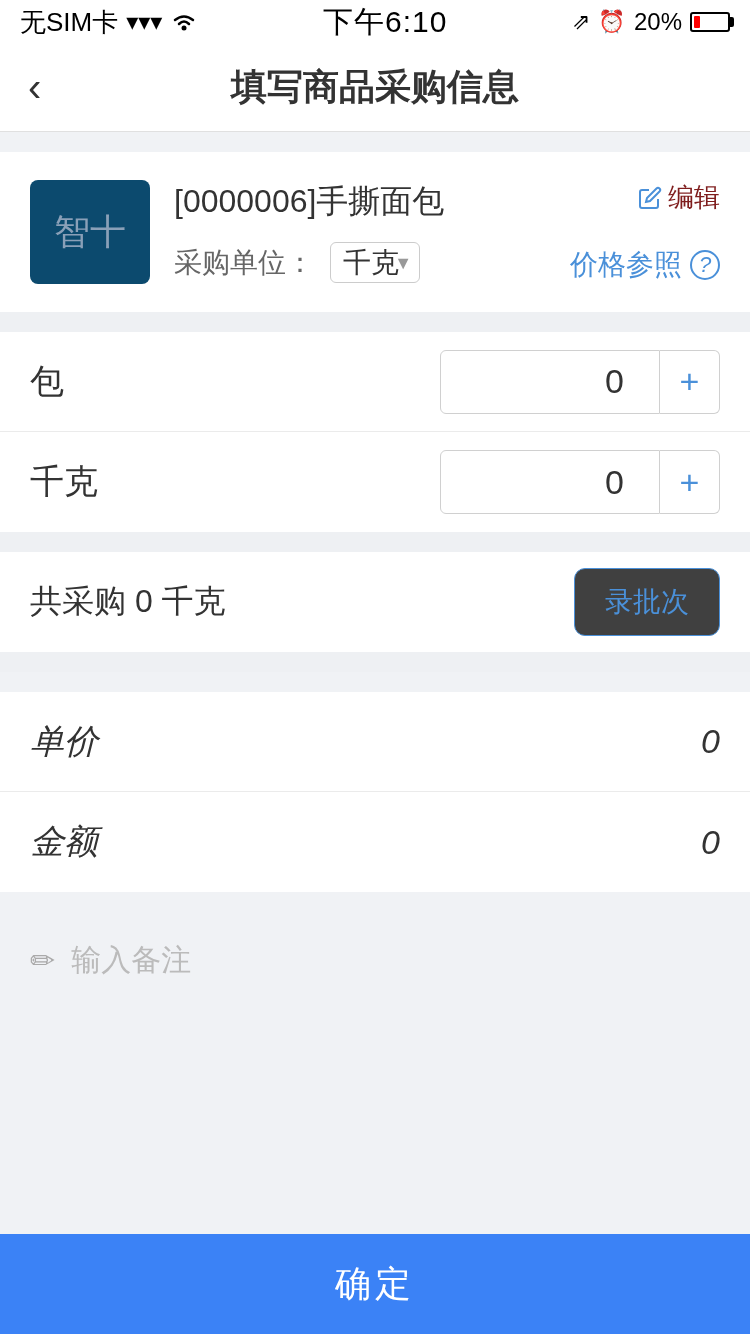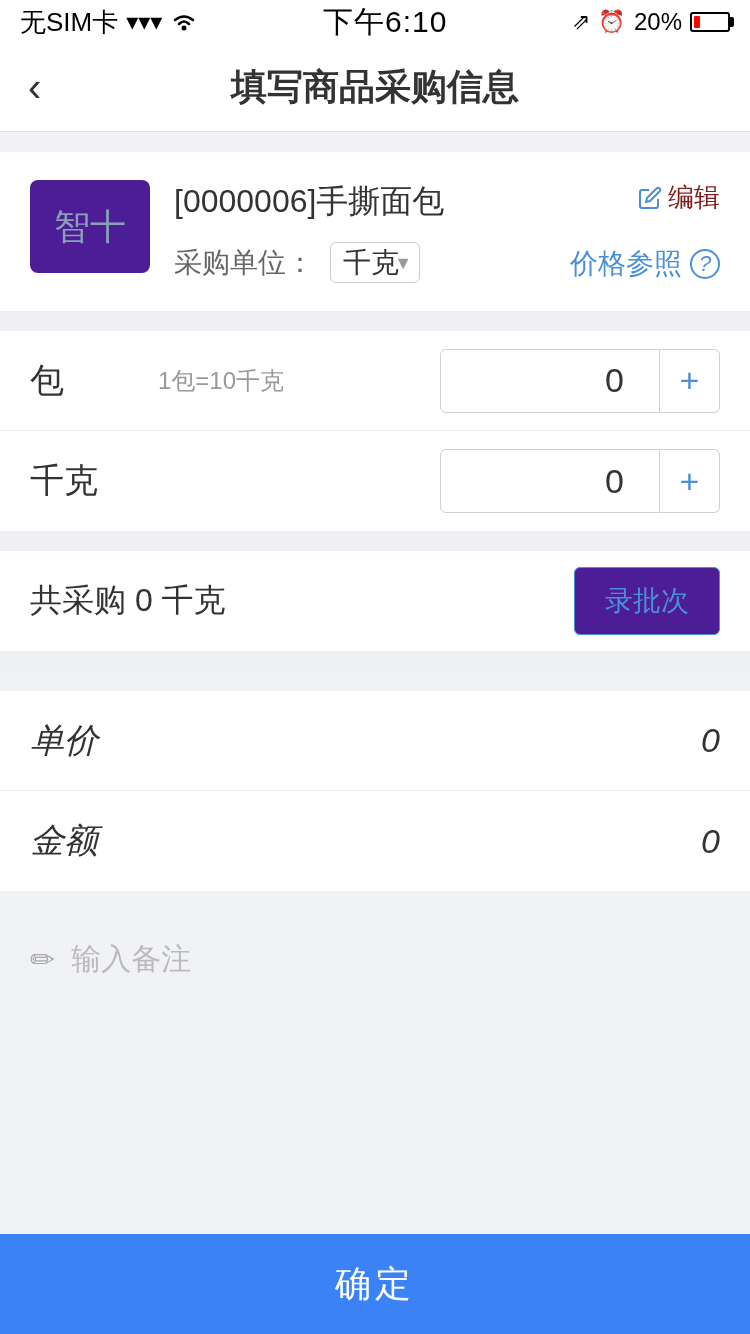--- a/index.html
+++ b/index.html
@@ -83,22 +83,22 @@
       background: #fff;
       margin-top: 20px;
       padding: 28px 30px;
       display: flex;
       align-items: flex-start;
       gap: 24px;
       position: relative;
     }
     .product-image {
       width: 120px;
-      height: 93px;
-      background: #4c1d95;
+      height: 104px;
+      background: #0c4a6e;
       border-radius: 8px;
       display: flex;
       align-items: center;
       justify-content: center;
       flex-shrink: 0;
     }
     .product-image-inner {
       font-size: 36px;
       color: #8aa0b8;
       text-align: center;
@@ -249,25 +249,25 @@
       height: 100px;
       background: #fff;
     }
     .summary-text {
       font-size: 32px;
       color: #333;
     }
     .record-btn {
       margin-left: auto;
       border: 1px solid #4a90d9;
-      border-radius: 6px;
+      border-radius: 11px;
       padding: 14px 30px;
       font-size: 28px;
       color: #4a90d9;
-      background: #4c1d95;
+      background: #404040;
       cursor: pointer;
       font-family: Liberation Serif, serif;
     }
 
     
     .price-section {
       background: #fff;
       margin-top: 20px;
     }
     .price-row {
@@ -385,21 +385,20 @@
     <span class="price-ref-icon">?</span>
   </span>
 </div>
 
 <div class="section-sep"></div>
 
 <div class="input-section">
 
   <div class="input-row">
     <span class="input-label">包</span>
-    <span class="input-sublabel">1包=10千克</span>
     <div class="input-right">
       <input class="qty-input" type="number" value="0" style="">
       <button class="qty-plus">+</button>
     </div>
   </div>
 
   <div class="input-row">
     <span class="input-label">千克</span>
     <div class="input-right">
       <input class="qty-input" type="number" value="0" style="">

